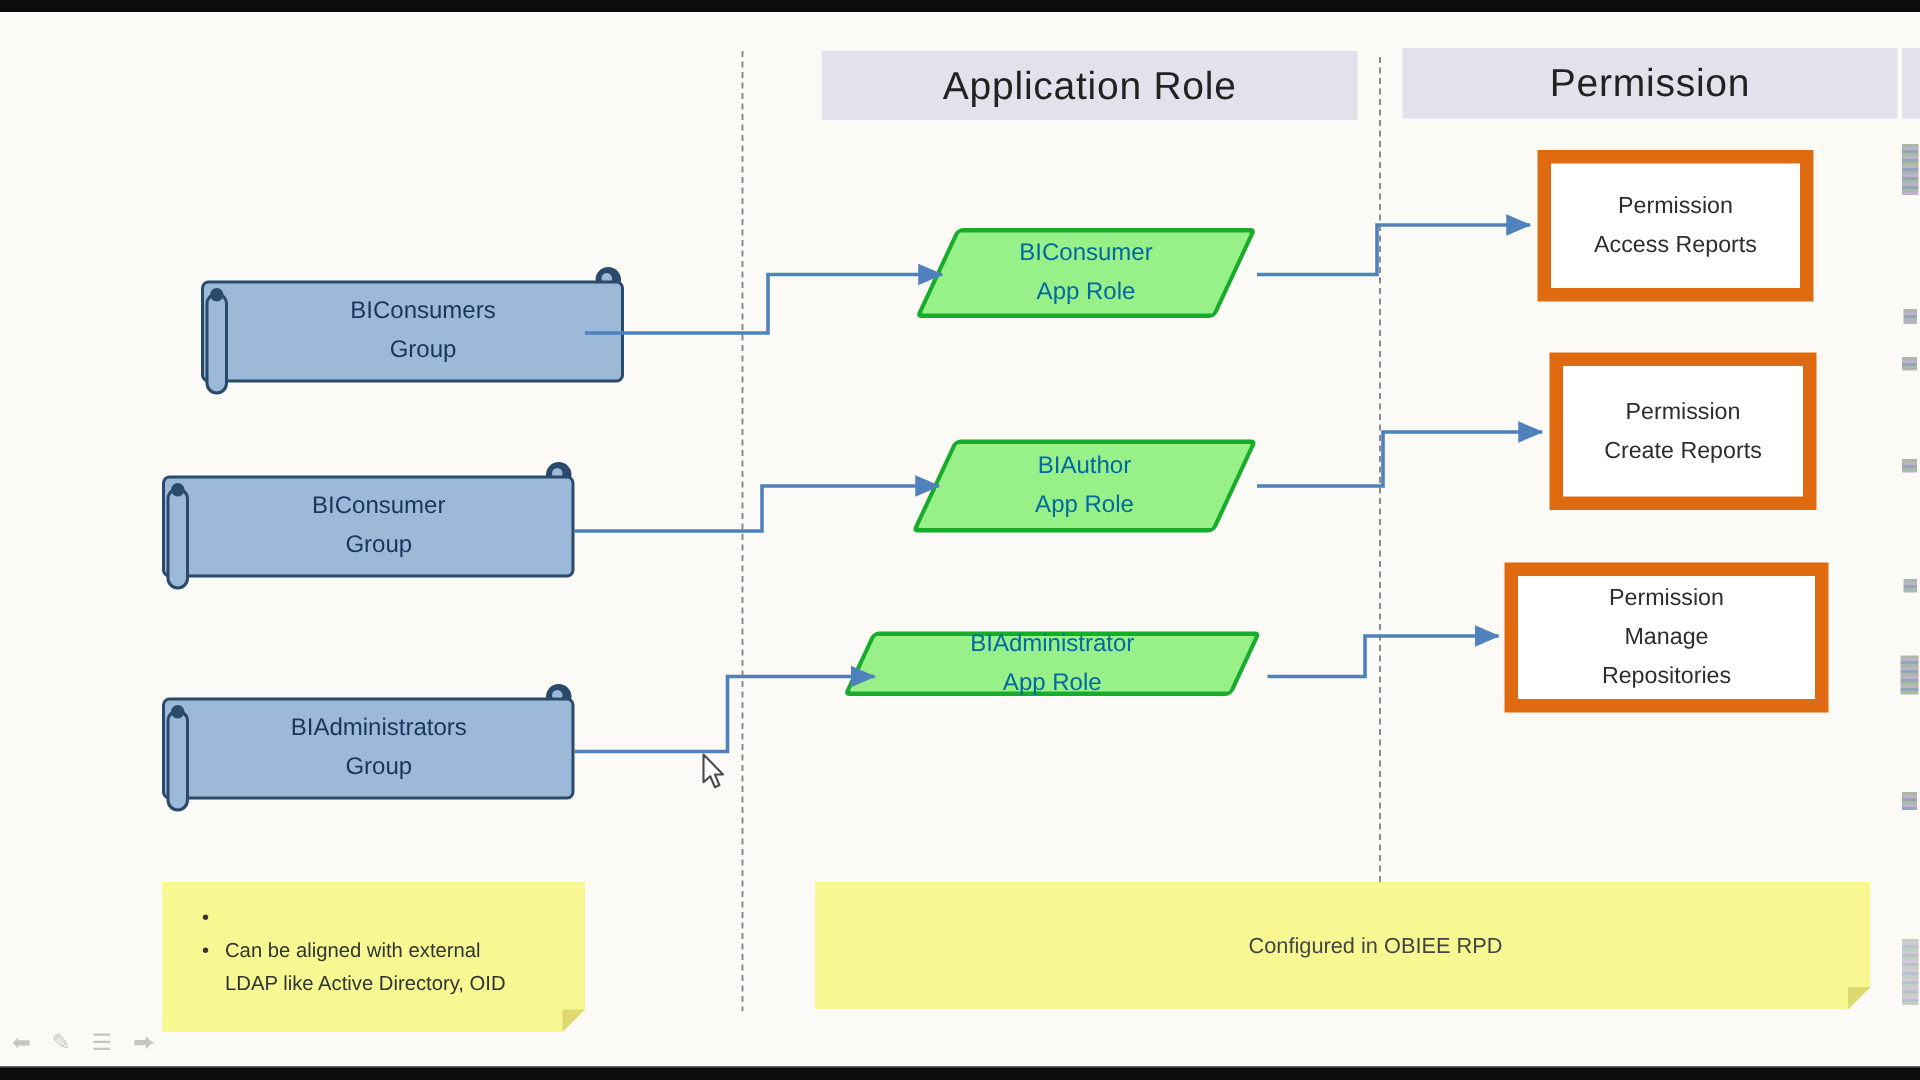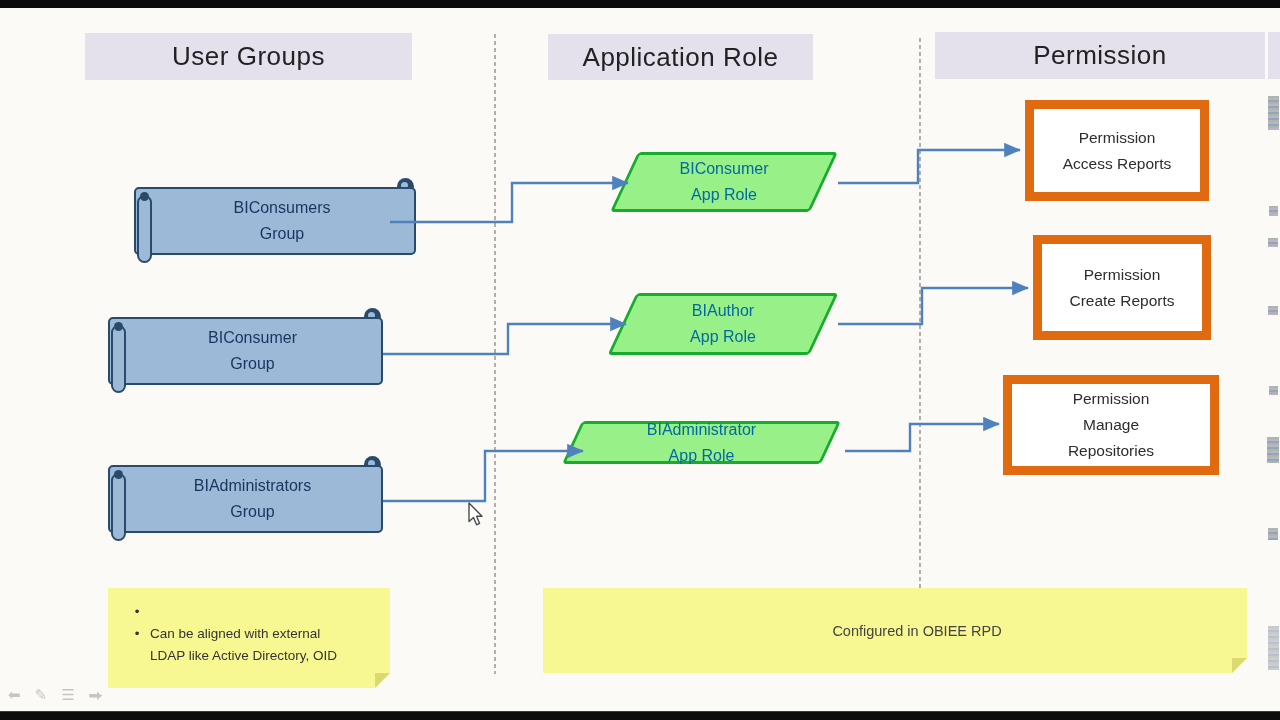--- a/index.html
+++ b/index.html
@@ -11,21 +11,21 @@
 
   .layer{position:absolute;left:0;top:0;width:1280px;height:720px;pointer-events:none;}
   .dashed-layer{z-index:1;}
   .connector-layer{z-index:3;}
 
   
   .col-header{position:absolute;background:var(--c-headerBg,#e5e1ec);z-index:2;
     display:flex;align-items:center;justify-content:center;
     font-size:26px;color:#222;letter-spacing:.5px;}
   #hdr1{left:85px;top:33px;width:327px;height:47px;}
-  #hdr2{left:548px;top:34px;width:265px;height:46px;}
+  #hdr2{left:548px;top:34px;width:357px;height:46px;}
   #hdr3{left:935px;top:32px;width:330px;height:47px;}
   #hdr-frag{left:1268px;top:32px;width:12px;height:47px;background:var(--c-headerBg,#e5e1ec);position:absolute;z-index:2;}
 
   
   .group{position:absolute;width:282px;height:86px;z-index:2;}
   #grp1{left:108px;top:178px;margin-left:26px;}
   #grp2{left:108px;top:308px;width:275px;}
   #grp3{left:108px;top:456px;width:275px;}
   .group .main{position:absolute;left:0;top:9px;right:0;height:68px;
     background:var(--c-groupFill,#9db9d8);border:2.5px solid var(--c-groupBorder,#2a4a6b);
@@ -92,21 +92,20 @@
 
 <div class="stage">
   <div class="bar top"></div>
   <div class="bar bottom"></div>
 
   <svg class="layer dashed-layer">
     <path d="M495,34 V674" fill="none" style="stroke:var(--c-dashed,#8a8a8a)" stroke-width="1.3" stroke-dasharray="4 3"></path>
     <path d="M920,38 V674" fill="none" style="stroke:var(--c-dashed,#8a8a8a)" stroke-width="1.3" stroke-dasharray="4 3"></path>
   </svg>
 
-  <div class="col-header" id="hdr1">User Groups</div>
   <div class="col-header" id="hdr2">Application Role</div>
   <div class="col-header" id="hdr3">Permission</div>
   <div id="hdr-frag"></div>
 
   <div class="group" id="grp1">
     <div class="tr-curl"></div>
     <div class="main"></div>
     <div class="tube"></div>
     <div class="tube-curl"></div>
     <div class="gtext">

